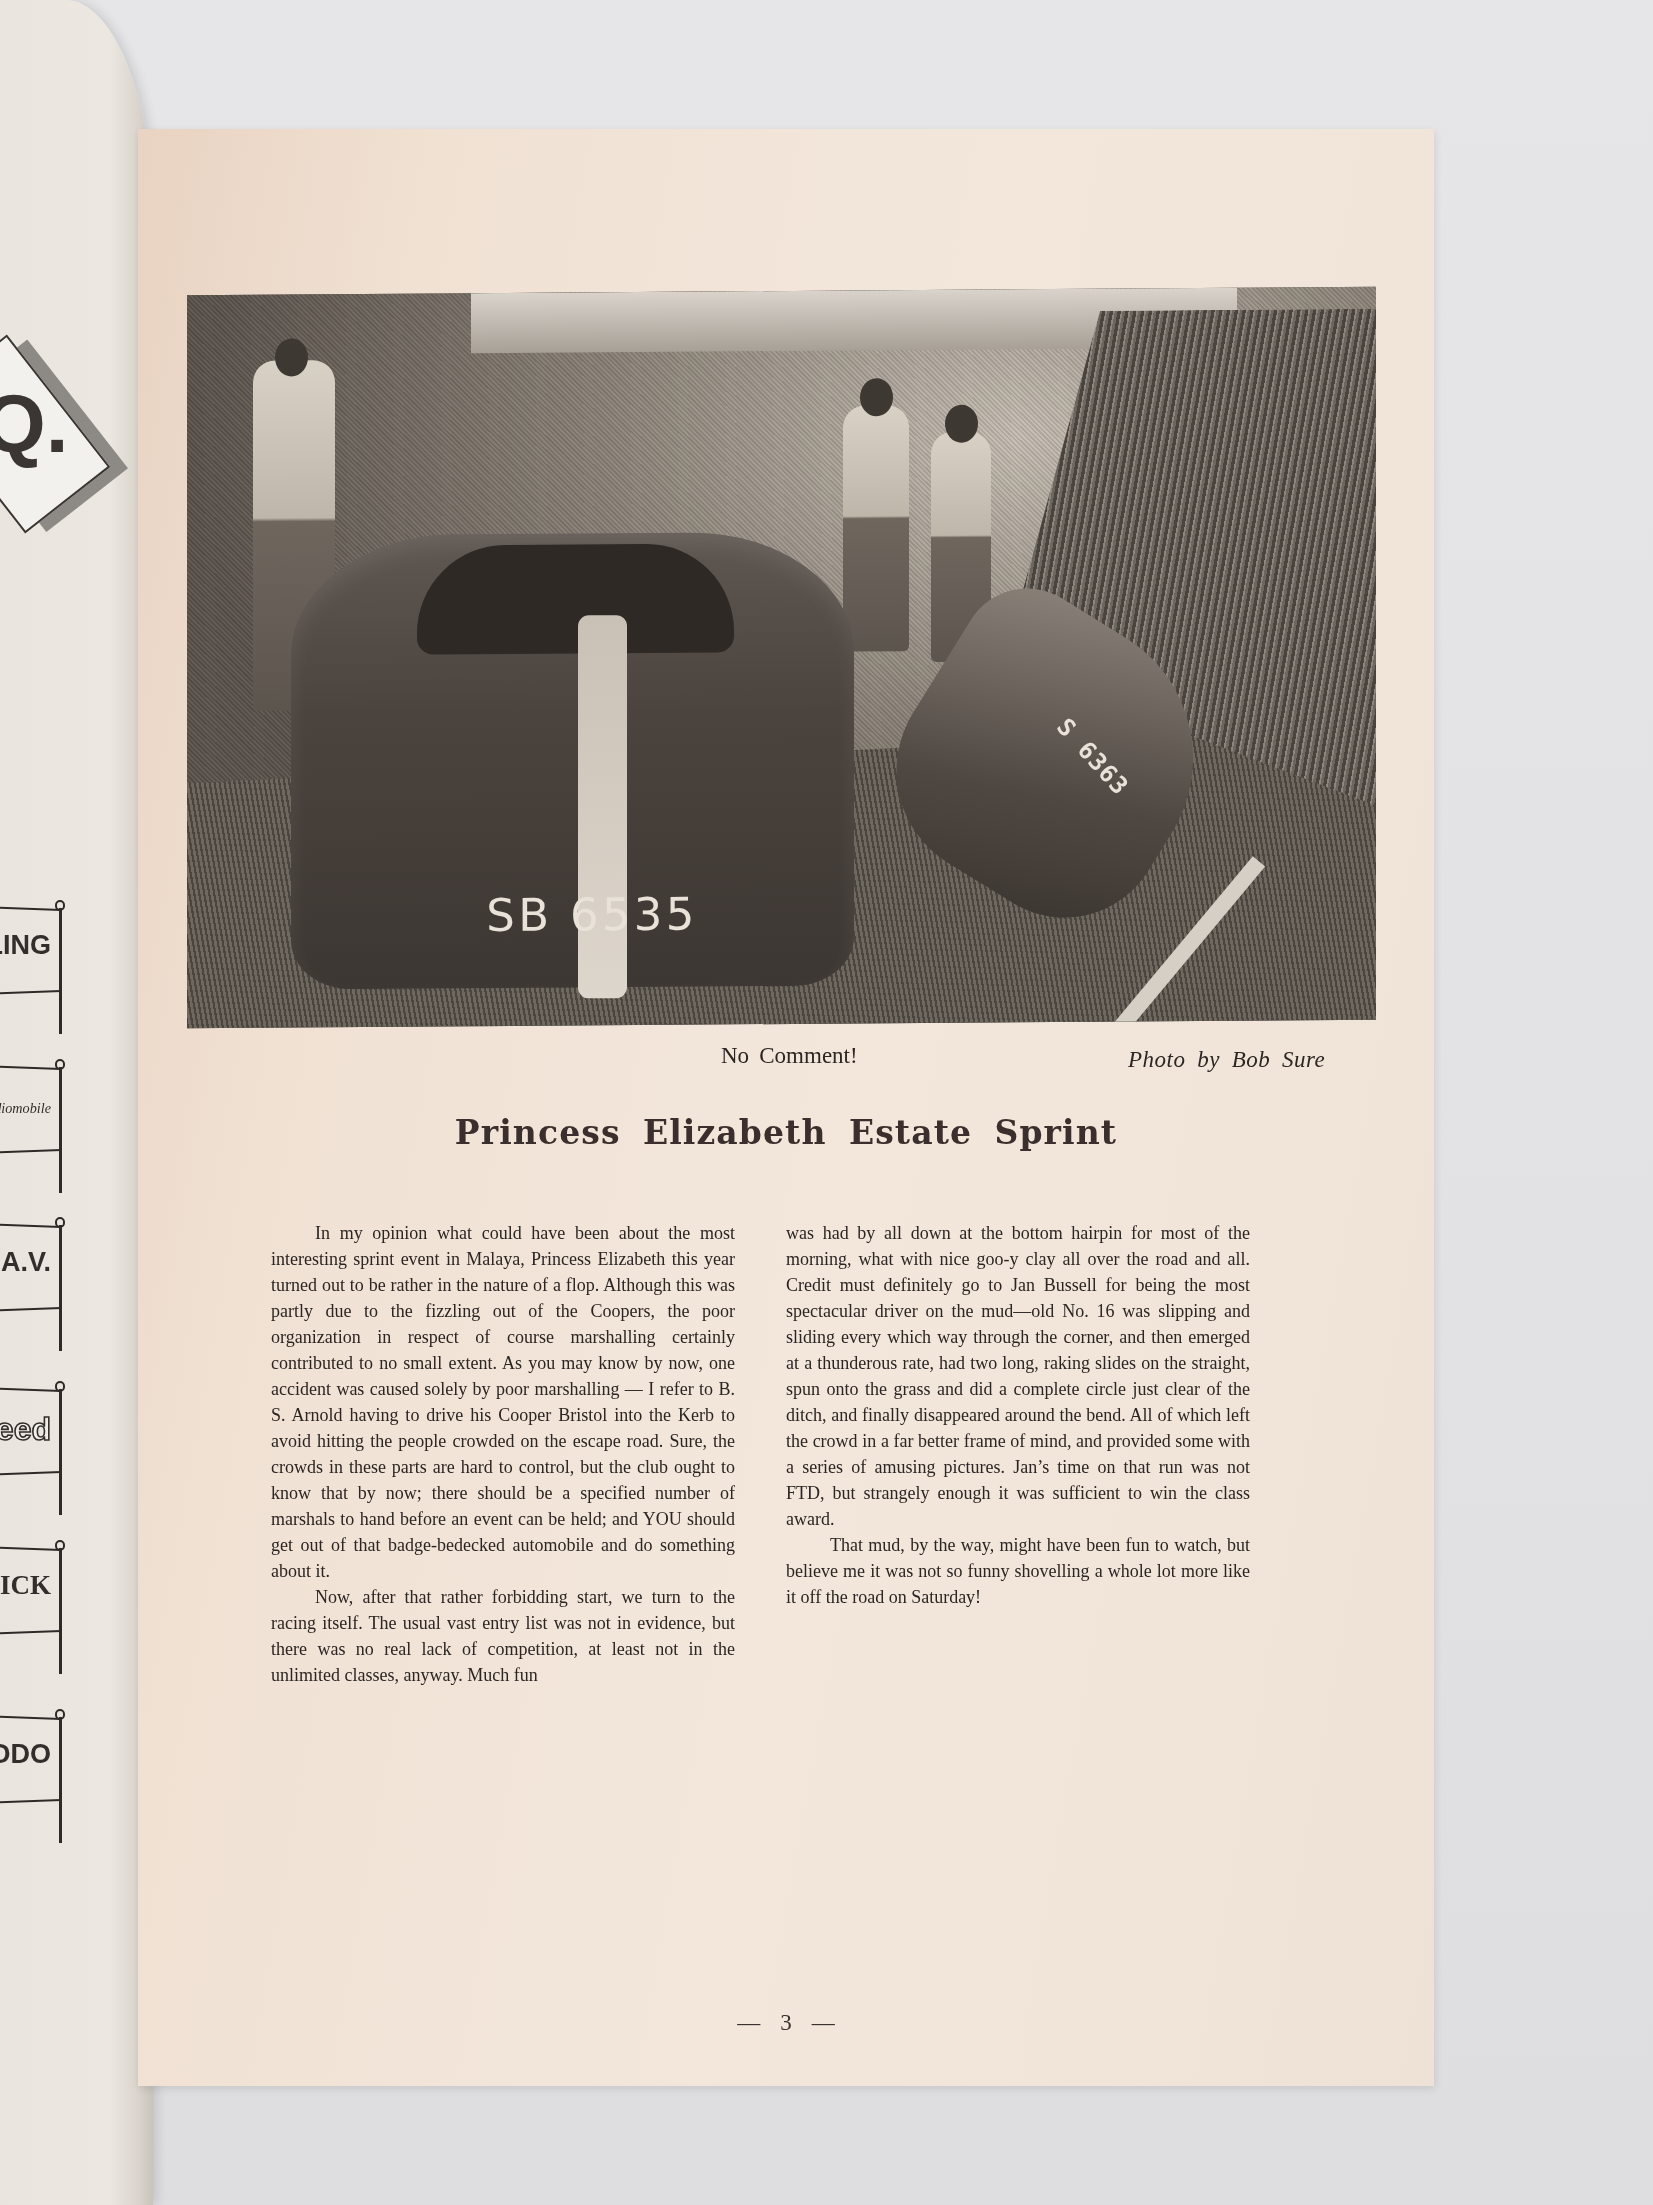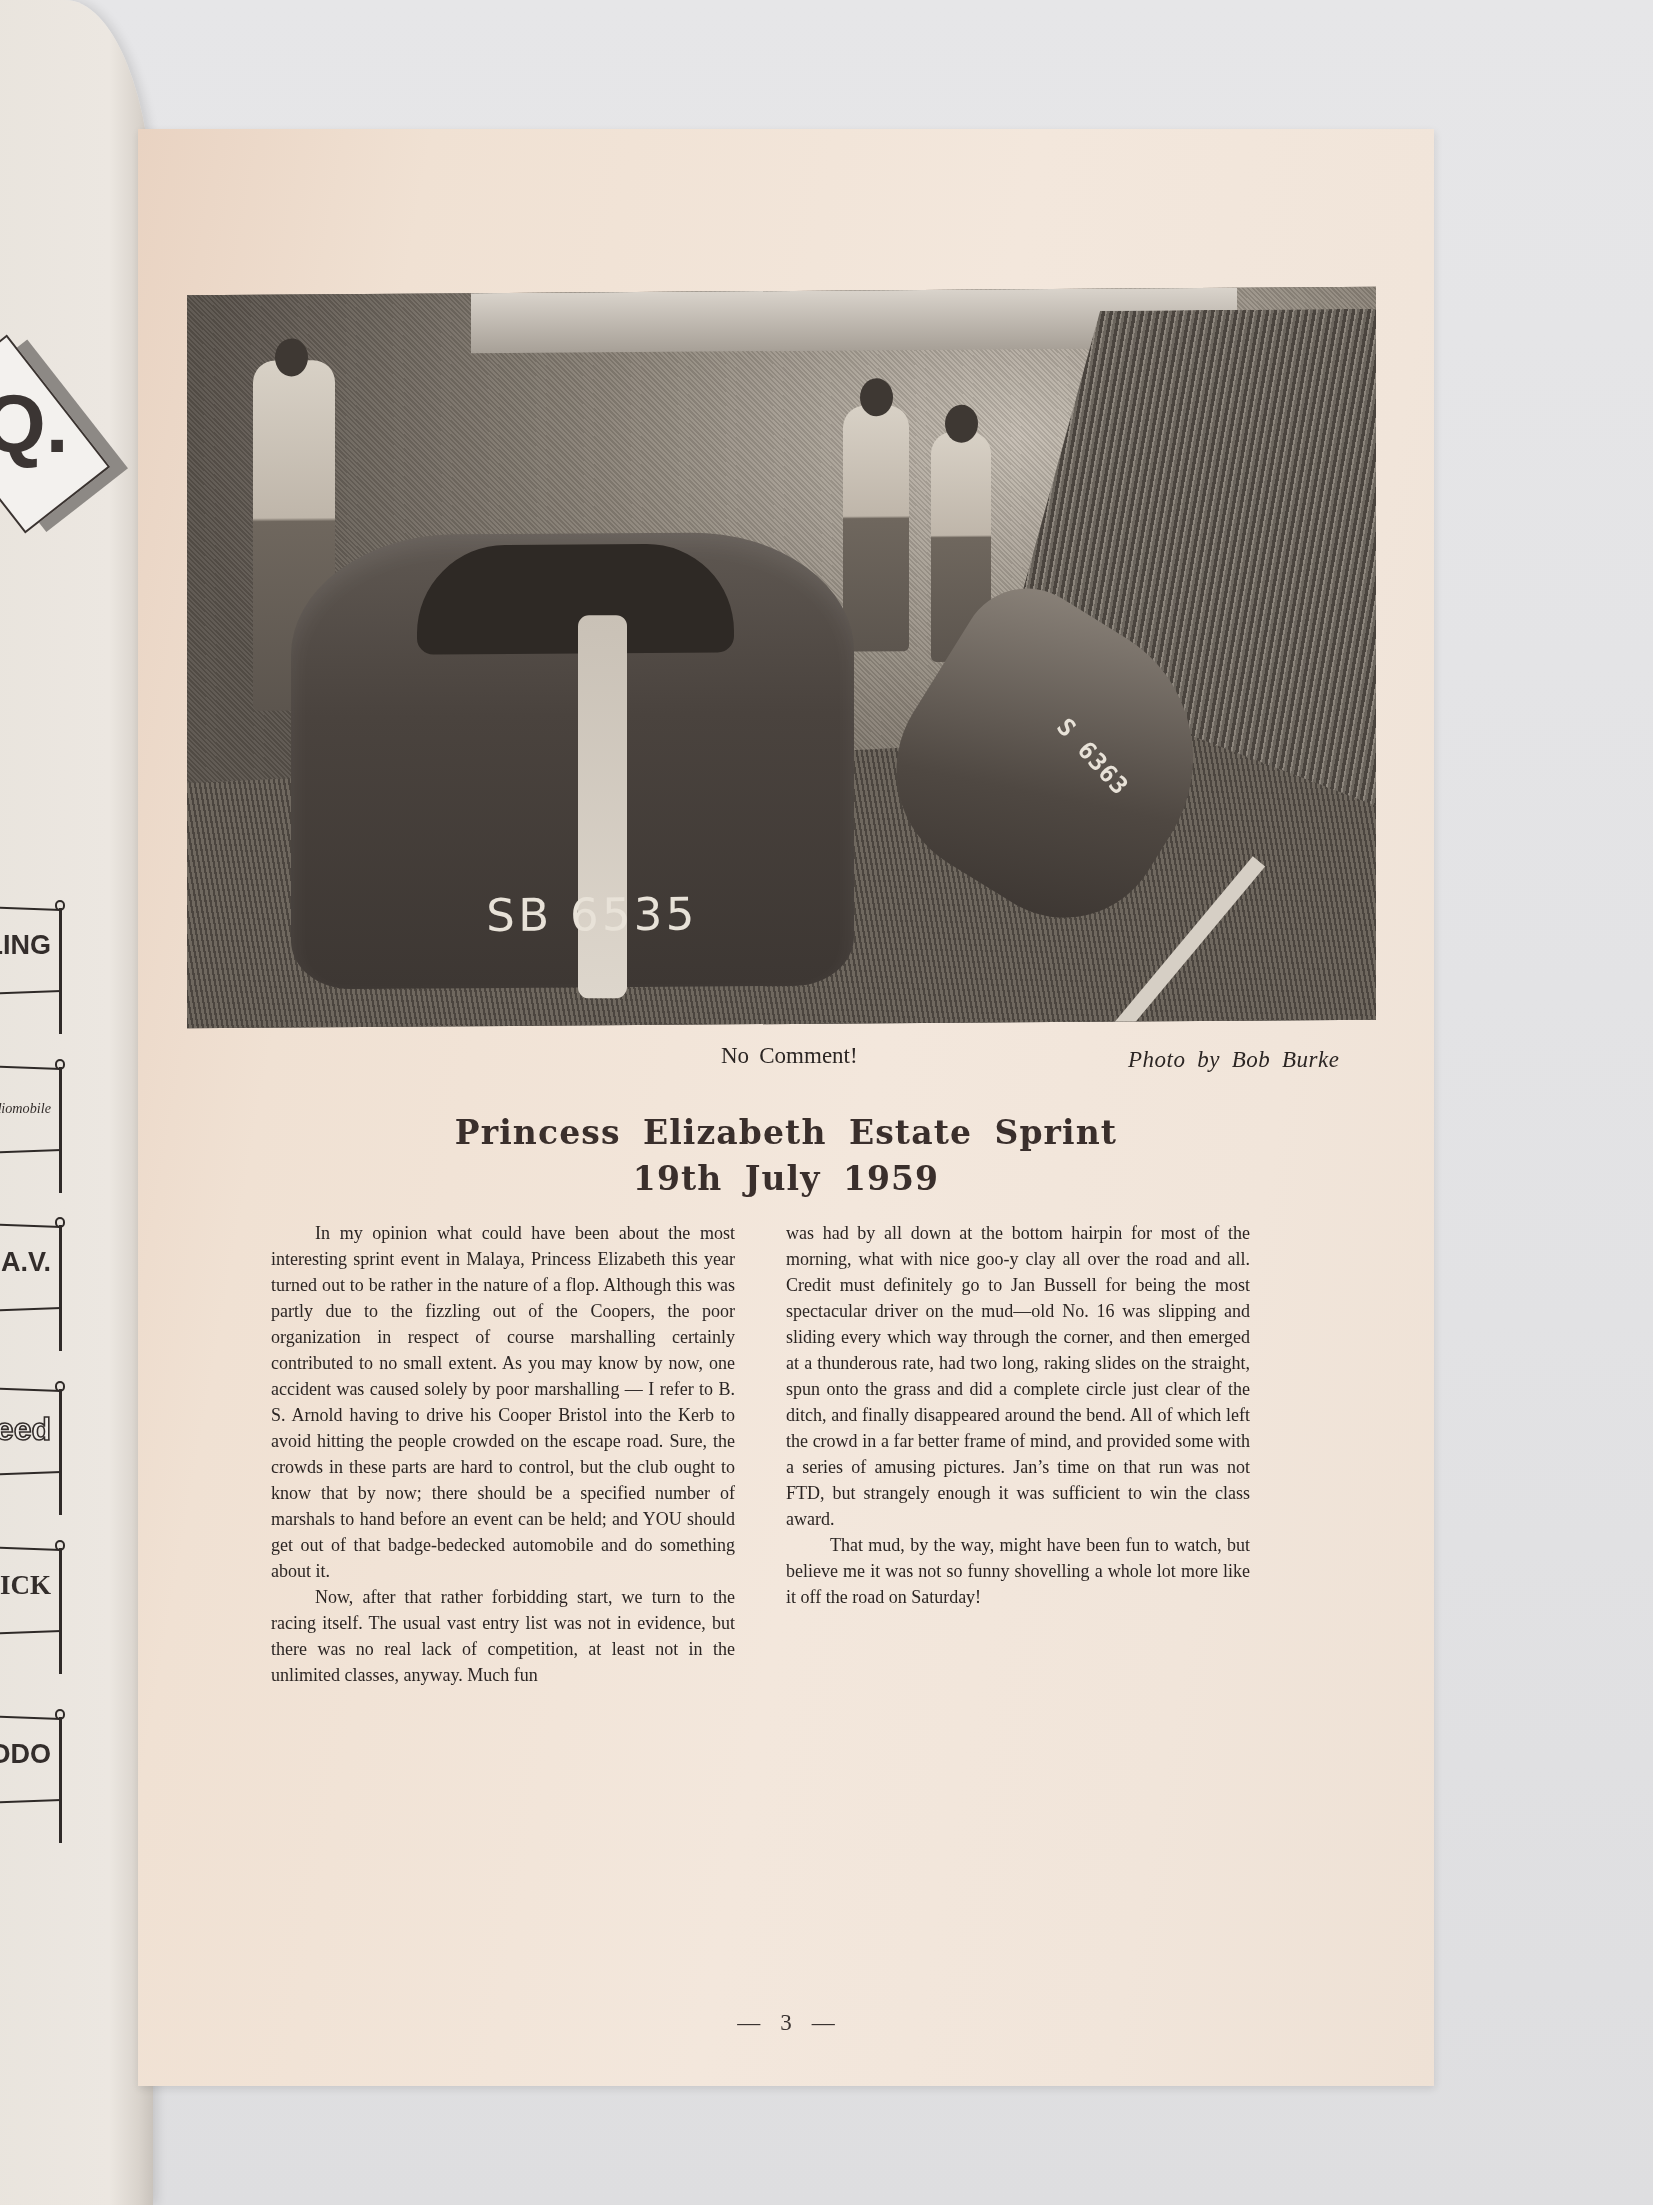--- a/index.html
+++ b/index.html
@@ -223,25 +223,24 @@
     <div class="car"></div>
     <div class="cockpit"></div>
     <div class="car-stripe"></div>
     <div class="plate">SB 6535</div>
     <div class="crashed-car"></div>
     <div class="plate2">S 6363</div>
     <div class="post"></div>
   </div>
 
   <div class="caption-left">No  Comment!</div>
-  <div class="caption-right">Photo by Bob Burke</div>
+  <div class="caption-right">Photo by Bob Sure</div>
 
   <div class="headline">
     <div>Princess Elizabeth Estate Sprint</div>
-    <div>19th July 1959</div>
   </div>
 
   <div class="col col-1">
     <p class="indent">In my opinion what could have been about the most interesting sprint event in Malaya, Princess Elizabeth this year turned out to be rather in the nature of a flop.  Although this was partly due to the fizzling out of the Coopers, the poor organization in respect of course marshalling certainly contributed to no small extent.  As you may know by now, one accident was caused solely by poor marshalling — I refer to B. S. Arnold having to drive his Cooper Bristol into the Kerb to avoid hitting the people crowded on the escape road.  Sure, the crowds in these parts are hard to control, but the club ought to know that by now; there should be a specified number of marshals to hand before an event can be held; and YOU should get out of that badge-bedecked automobile and do something about it.</p>
     <p class="indent">Now, after that rather forbidding start, we turn to the racing itself. The usual vast entry list was not in evidence, but there was no real lack of competition, at least not in the unlimited classes, anyway.  Much fun</p>
   </div>
 
   <div class="col col-2">
     <p>was had by all down at the bottom hairpin for most of the morning, what with nice goo-y clay all over the road and all.  Credit must definitely go to Jan Bussell for being the most spectacular driver on the mud—old No. 16 was slipping and sliding every which way through the corner, and then emerged at a thunderous rate, had two long, raking slides on the straight, spun onto the grass and did a complete circle just clear of the ditch, and finally disappeared around the bend.  All of which left the crowd in a far better frame of mind, and provided some with a series of amusing pictures.  Jan’s time on that run was not FTD, but strangely enough it was sufficient to win the class award.</p>
     <p class="indent">That mud, by the way, might have been fun to watch, but believe me it was not so funny shovelling a whole lot more like it off the road on Saturday!</p>

